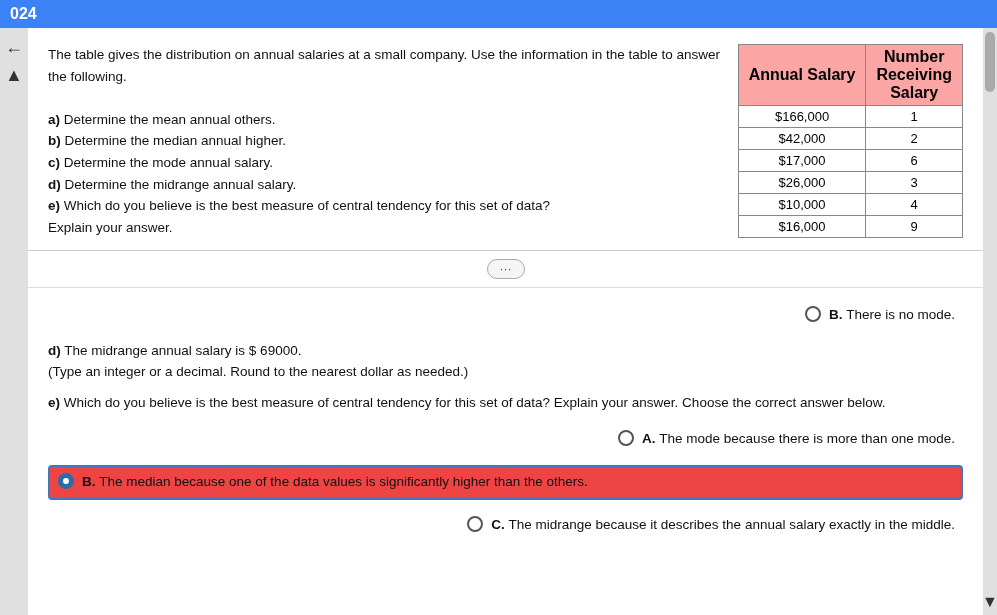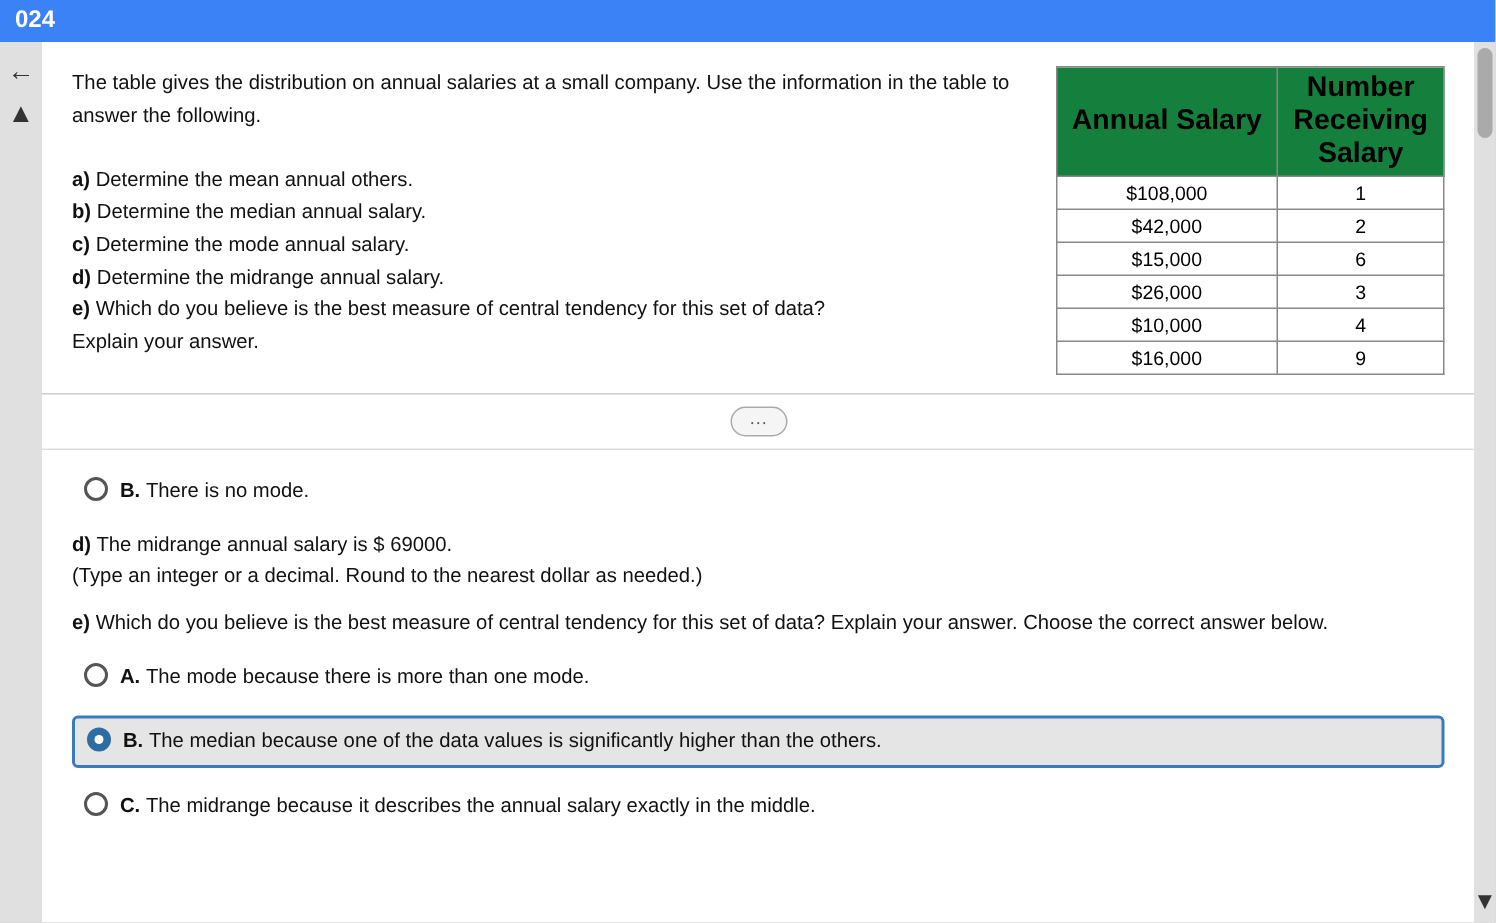--- a/index.html
+++ b/index.html
@@ -81,23 +81,23 @@
       font-size: 13px;
       min-width: 160px;
       height: fit-content;
     }
     .salary-table th, .salary-table td {
       border: 1px solid #888;
       padding: 3px 10px;
       text-align: center;
     }
     .salary-table th {
-      background: #15803d;
+      background: #fca5a5;
       font-weight: bold;
-      font-size: 19px;
+      font-size: 16px;
     }
     .ellipsis-row {
       display: flex;
       justify-content: center;
       padding: 8px 0;
       border-bottom: 1px solid #ddd;
     }
     .ellipsis-btn {
       border: 1px solid #aaa;
       border-radius: 10px;
@@ -120,24 +120,25 @@
     }
     .answer-item.radio-item {
       display: flex;
       align-items: flex-start;
       gap: 8px;
     }
     .answer-item.radio-item.highlighted {
       border: 2px solid #3a7abf;
       border-radius: 4px;
       padding: 5px 8px;
-      background: #e5e5e5;
+      background: #ef4444;
     }
     .answer-item.radio-item:not(.highlighted) {
       padding: 5px 8px;
+      justify-content: flex-end;
     }
     .radio-circle {
       width: 16px;
       height: 16px;
       border-radius: 50%;
       border: 2px solid #555;
       display: inline-flex;
       align-items: center;
       justify-content: center;
       flex-shrink: 0;
@@ -192,44 +193,44 @@
       <span class="nav-arrow">←</span>
       <span class="nav-arrow">▲</span>
     </div>
 
     <div class="content-area">
 
       <div class="question-section">
         <div class="question-text">
           <span>The table gives the distribution on annual salaries at a small company. Use the information in the table to answer the following.</span><br><br>
           <b>a)</b> <span>Determine the mean annual others.</span><br>
-          <b>b)</b> <span>Determine the median annual salary.</span><br>
+          <b>b)</b> <span>Determine the median annual higher.</span><br>
           <b>c)</b> <span>Determine the mode annual salary.</span><br>
           <b>d)</b> <span>Determine the midrange annual salary.</span><br>
           <b>e)</b> <span>Which do you believe is the best measure of central tendency for this set of data?</span><br>
           <span>Explain your answer.</span>
         </div>
         <table class="salary-table">
           <thead>
             <tr>
               <th>Annual Salary</th>
               <th>Number<br>Receiving<br>Salary</th>
             </tr>
           </thead>
           <tbody id="salary-tbody">
           <tr>
-                <td>$108,000</td>
+                <td>$166,000</td>
                 <td>1</td>
               </tr>
               <tr>
                 <td>$42,000</td>
                 <td>2</td>
               </tr>
               <tr>
-                <td>$15,000</td>
+                <td>$17,000</td>
                 <td>6</td>
               </tr>
               <tr>
                 <td>$26,000</td>
                 <td>3</td>
               </tr>
               <tr>
                 <td>$10,000</td>
                 <td>4</td>
               </tr>

